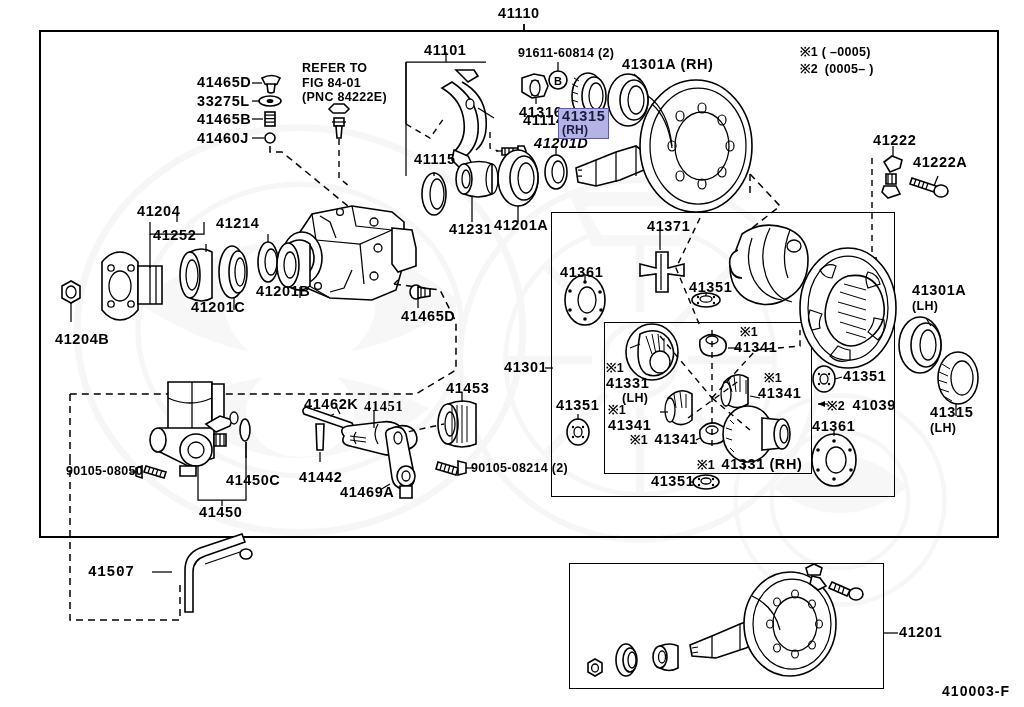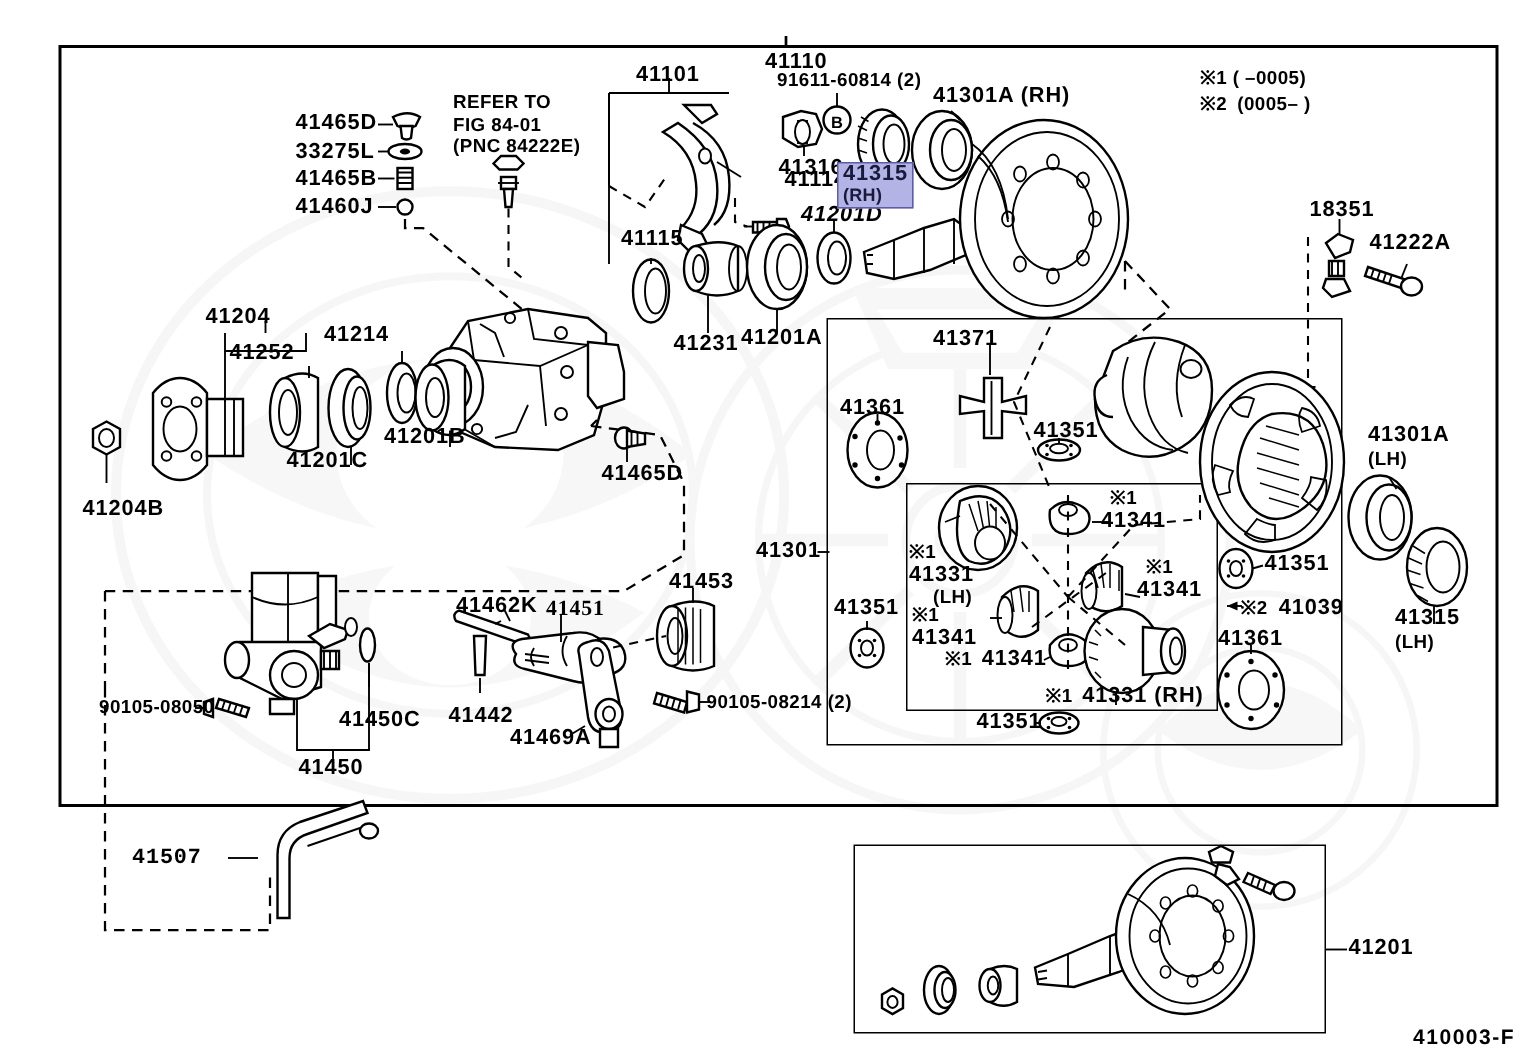--- a/index.html
+++ b/index.html
@@ -663,21 +663,21 @@
       <path class="wh2" d="M806,568 l8,-4 l8,4 l-2,7 l-12,0 z"></path>
       <path class="wh2" d="M812,576 l8,2 l6,8 l-8,4 l-8,-6 z"></path>
       <path class="wh2" d="M832,582 l18,8 l-3,6 l-18,-8 z"></path>
       <path class="ln ln1" d="M836,584 L834,590 M840,586 L838,592 M844,588 L842,594"></path>
       <ellipse class="wh2" cx="856" cy="594" rx="7" ry="6"></ellipse>
     </g>
     <path class="ln ln1" d="M884,633 L898,633"></path>
 
   </svg>
 
-  <div class="lbl" style="left:510px;top:6px;margin-top:28px;">41110</div>
+  <div class="lbl" style="left:498px;top:6px;">41110</div>
 
   <div style="position:absolute;left:800px;top:46px;">
     <div class="lbl sm" style="position:relative;left:0;top:0;">
       <span>※1</span>
       <span style="margin-left:0;">(    –0005)</span>
     </div>
     <div class="lbl sm" style="position:relative;left:0;top:3px;">
       <span>※2</span>
       <span style="margin-left:3px;">(0005–    )</span>
     </div>
@@ -710,34 +710,34 @@
   </div>
 
   <div class="lbl" style="left:137px;top:204px;">41204</div>
   <div class="lbl" style="left:153px;top:228px;">41252</div>
   <div class="lbl" style="left:216px;top:216px;">41214</div>
   <div class="lbl" style="left:256px;top:284px;">41201B</div>
   <div class="lbl" style="left:191px;top:300px;">41201C</div>
   <div class="lbl" style="left:55px;top:332px;">41204B</div>
   <div class="lbl" style="left:401px;top:309px;">41465D</div>
 
-  <div class="lbl" style="left:873px;top:133px;">18351</div>
+  <div class="lbl" style="left:873px;top:133px;">41222</div>
   <div class="lbl" style="left:913px;top:155px;">41222A</div>
   <div style="position:absolute;left:912px;top:283px;">
     <div class="lbl" style="position:relative;">41301A</div>
     <div class="lbl sm" style="position:relative;top:1px;">(LH)</div>
   </div>
   <div style="position:absolute;left:930px;top:405px;">
     <div class="lbl" style="position:relative;">41315</div>
     <div class="lbl sm" style="position:relative;top:1px;">(LH)</div>
   </div>
 
   <div class="lbl" style="left:504px;top:360px;">41301</div>
   <div class="lbl" style="left:560px;top:265px;">41361</div>
-  <div class="lbl" style="left:622px;top:219px;text-align:center;">41371</div>
+  <div class="lbl" style="left:647px;top:219px;text-align:center;">41371</div>
   <div class="lbl" style="left:689px;top:280px;">41351</div>
   <div class="lbl" style="left:556px;top:398px;">41351</div>
   <div class="lbl" style="left:843px;top:369px;">41351</div>
   <div class="lbl" style="left:651px;top:474px;">41351</div>
 
   <div style="position:absolute;left:606px;top:362px;">
     <div class="lbl sm" style="position:relative;">※1</div>
     <div class="lbl" style="position:relative;top:0px;">41331</div>
     <div class="lbl sm" style="position:relative;top:1px;left:16px;">(LH)</div>
   </div>

